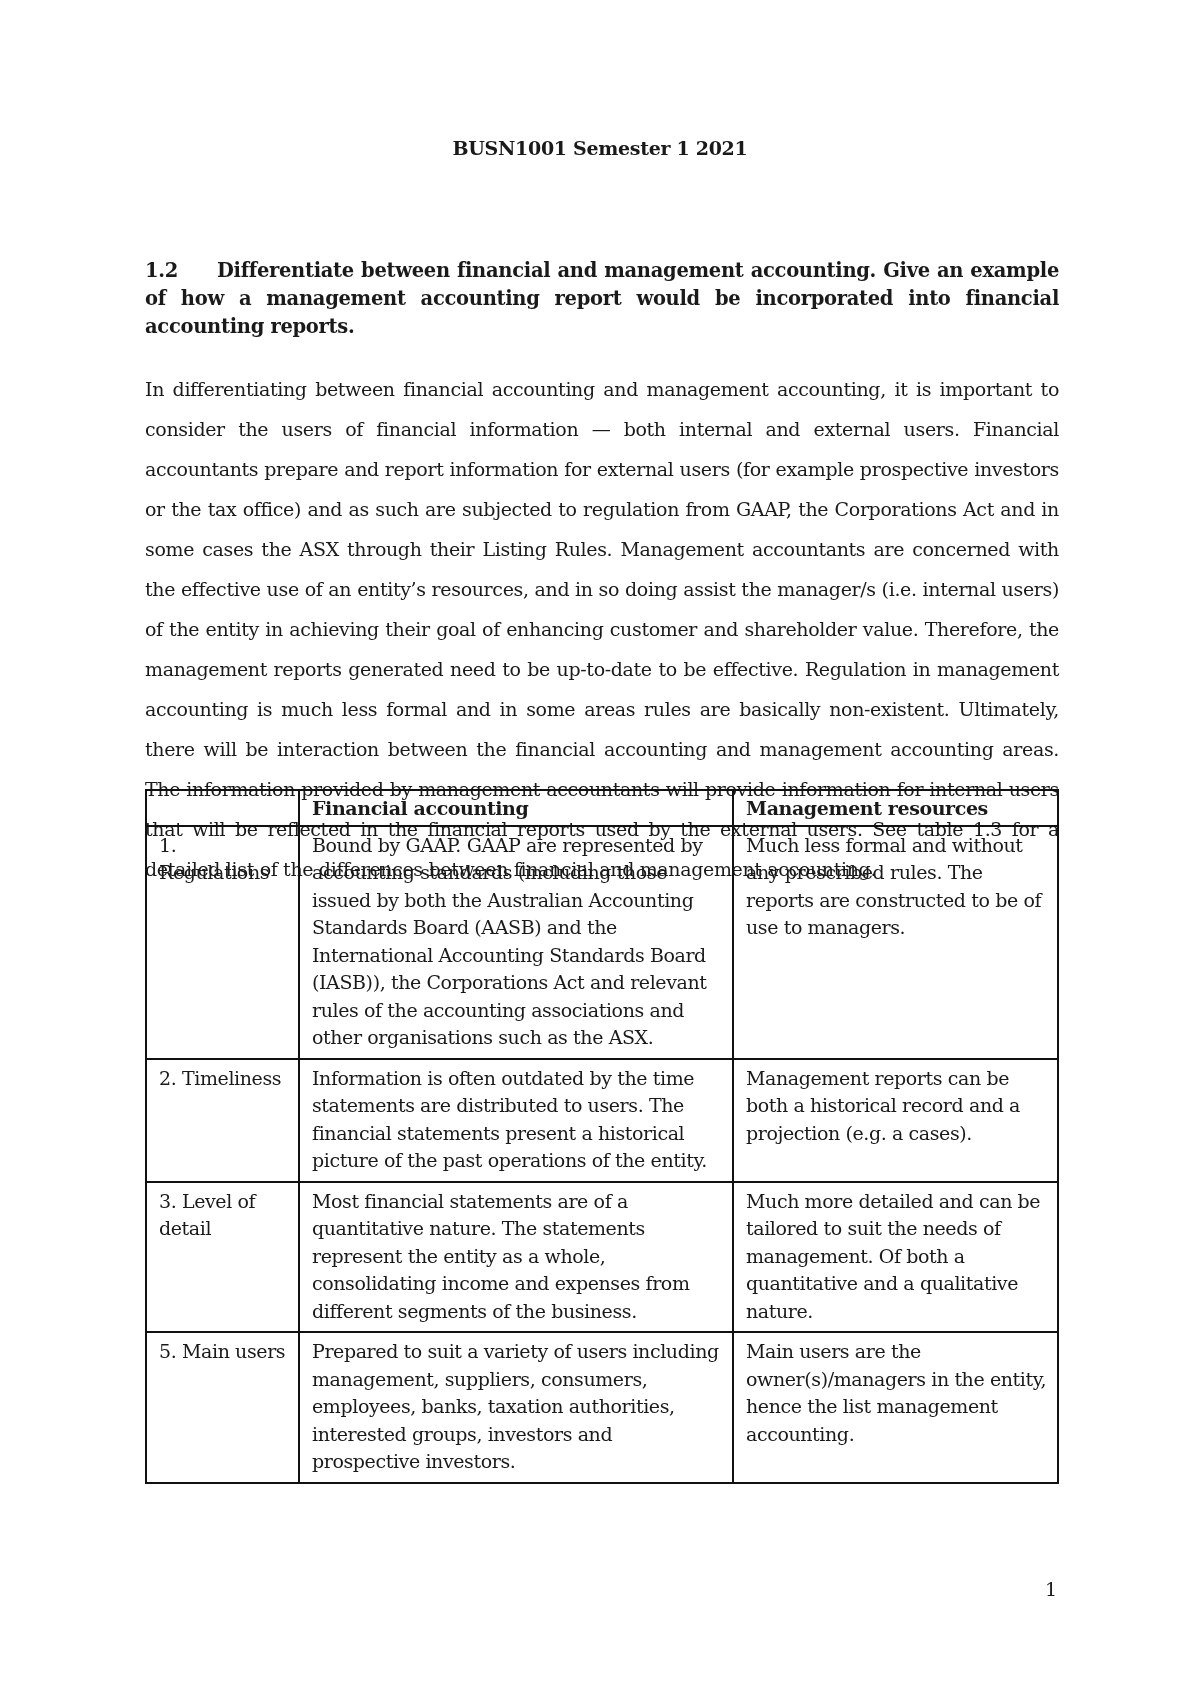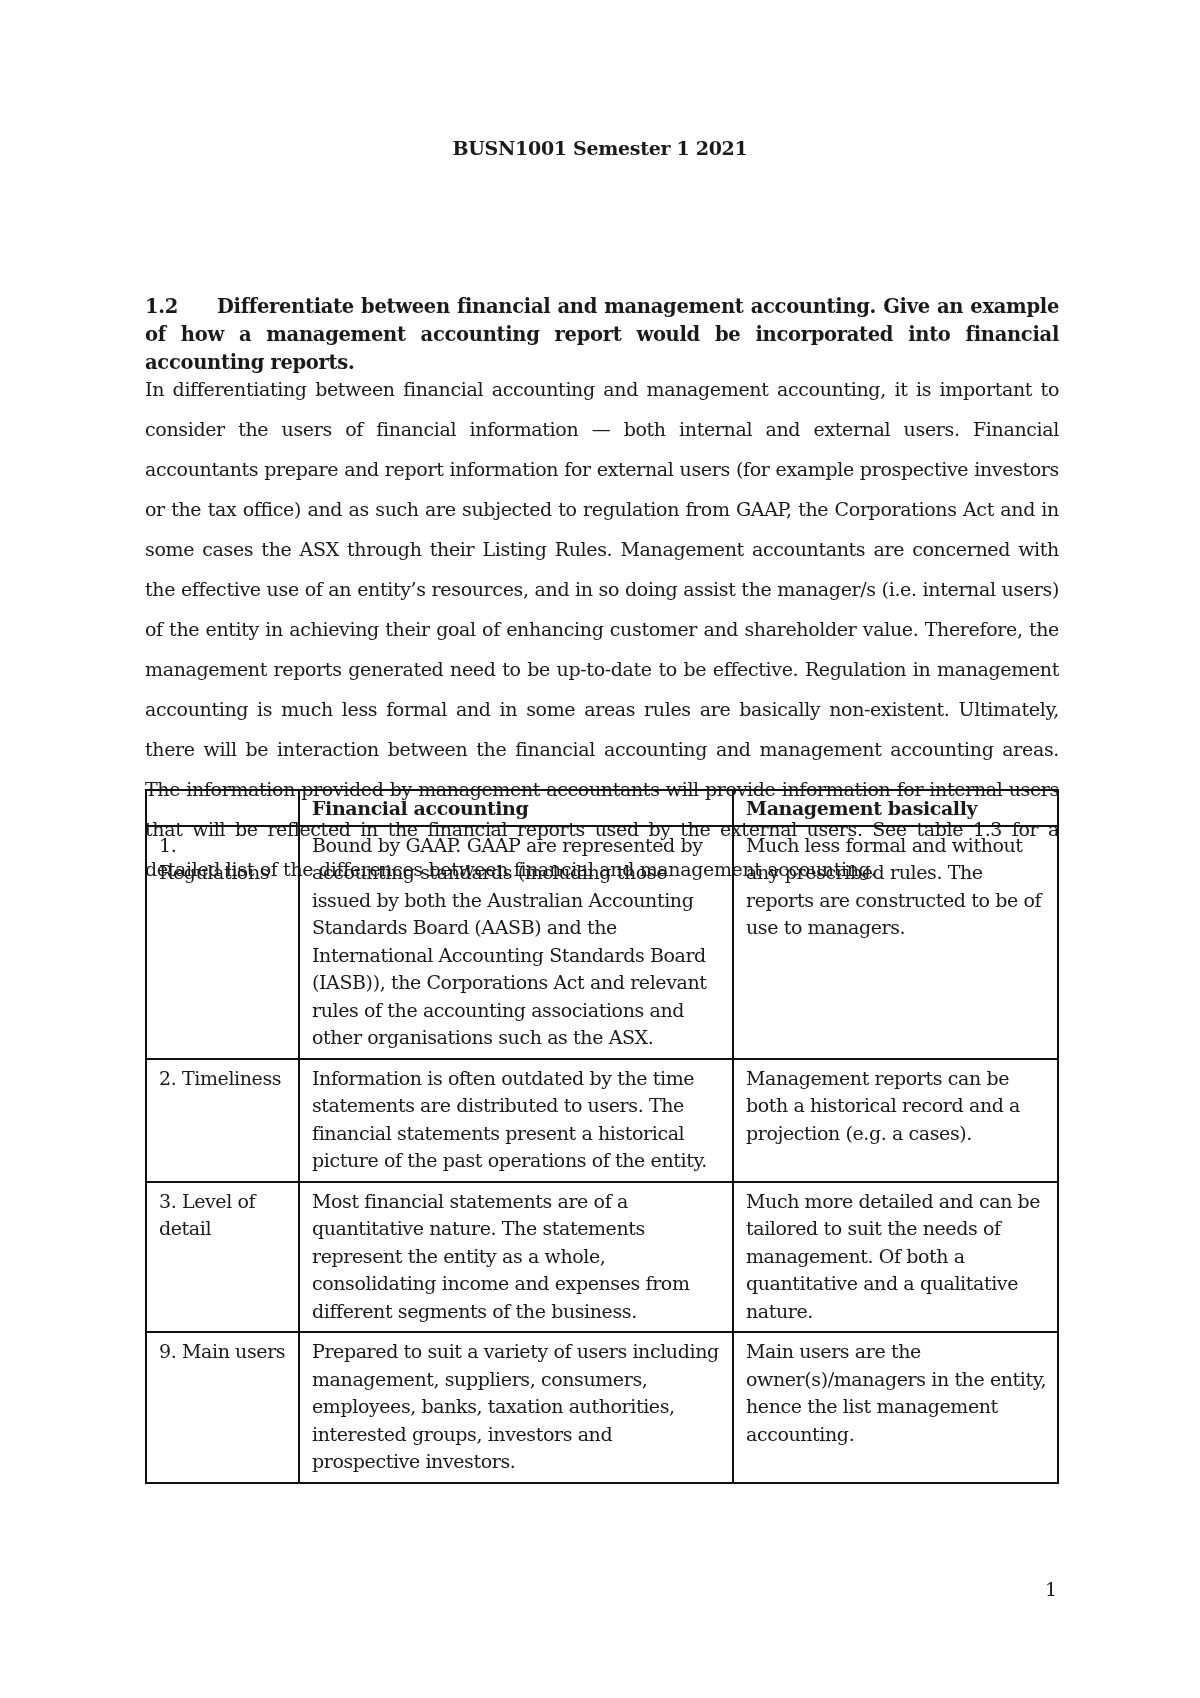--- a/index.html
+++ b/index.html
@@ -7,21 +7,21 @@
     width: 1200px; height: 1698px; position: relative; overflow: hidden;
     font-family: "DejaVu Serif", "Liberation Serif", serif;
     color: #1a1a1a;
   }
   .page { position: absolute; left: 0; top: 0; width: 1200px; height: 1698px; padding-left: 43px; }
   .center { position: absolute; left: 0; width: 1200px; text-align: center; font-weight: bold; font-size: 19px; letter-spacing: -0.3px; }
   .heading {
     position: absolute; left: 145px; width: 914px; top: 257px;
     font-weight: bold; font-size: 19.5px; line-height: 28px; text-align: justify; letter-spacing: -0.3px;
   }
-  .heading .num { display: inline-block; width: 72px; margin-top: 36px; }
+  .heading .num { display: inline-block; width: 72px; }
   .body-para {
     position: absolute; left: 145px; width: 914px; top: 369px;
     font-size: 19px; line-height: 40px; text-align: justify; letter-spacing: -0.35px;
   }
   table.cmp {
     position: absolute; left: 145px; top: 789px; width: 914px;
     border-collapse: collapse; font-size: 19px; line-height: 27.5px; letter-spacing: -0.4px;
   }
   table.cmp td, table.cmp th {
     border: 2px solid #111; vertical-align: top; padding: 5px 10px 6px 12px; text-align: left;
@@ -42,39 +42,39 @@
     <span class="num">1.2</span><span>Differentiate between financial and management accounting. Give an example of how a management accounting report would be incorporated into financial accounting reports.</span>
   </div>
 
   <div class="body-para">In differentiating between financial accounting and management accounting, it is important to consider the users of financial information — both internal and external users. Financial accountants prepare and report information for external users (for example prospective investors or the tax office) and as such are subjected to regulation from GAAP, the Corporations Act and in some cases the ASX through their Listing Rules. Management accountants are concerned with the effective use of an entity’s resources, and in so doing assist the manager/s (i.e. internal users) of the entity in achieving their goal of enhancing customer and shareholder value. Therefore, the management reports generated need to be up-to-date to be effective. Regulation in management accounting is much less formal and in some areas rules are basically non-existent. Ultimately, there will be interaction between the financial accounting and management accounting areas. The information provided by management accountants will provide information for internal users that will be reflected in the financial reports used by the external users. See table 1.3 for a detailed list of the differences between financial and management accounting.</div>
 
   <table class="cmp">
     <tbody>
         <tr>
       <th></th>
       <th>Financial accounting</th>
-      <th>Management basically</th>
+      <th>Management resources</th>
     </tr>
     <tr>
       <td class="rowhead">1. Regulations</td>
       <td class="fin">Bound by GAAP. GAAP are represented by accounting standards (including those issued by both the Australian Accounting Standards Board (AASB) and the International Accounting Standards Board (IASB)), the Corporations Act and relevant rules of the accounting associations and other organisations such as the ASX.</td>
       <td>Much less formal and without any prescribed rules. The reports are constructed to be of use to managers.</td>
     </tr>
     <tr>
       <td class="rowhead">2. Timeliness</td>
       <td class="fin">Information is often outdated by the time statements are distributed to users. The financial statements present a historical picture of the past operations of the entity.</td>
       <td>Management reports can be both a historical record and a projection (e.g. a cases).</td>
     </tr>
     <tr>
       <td class="rowhead">3. Level of detail</td>
       <td class="fin">Most financial statements are of a quantitative nature. The statements represent the entity as a whole, consolidating income and expenses from different segments of the business.</td>
       <td>Much more detailed and can be tailored to suit the needs of management. Of both a quantitative and a qualitative nature.</td>
     </tr>
     <tr>
-      <td class="rowhead">9. Main users</td>
+      <td class="rowhead">5. Main users</td>
       <td class="fin">Prepared to suit a variety of users including management, suppliers, consumers, employees, banks, taxation authorities, interested groups, investors and prospective investors.</td>
       <td>Main users are the owner(s)/managers in the entity, hence the list management accounting.</td>
     </tr>
   </tbody>
     </table>
 
   <div class="pagenum">1</div>
 </div>
 
 </body></html>

